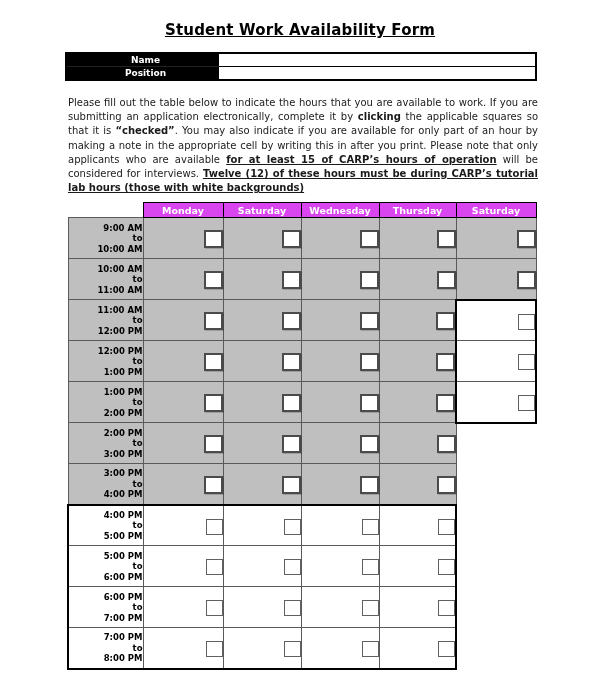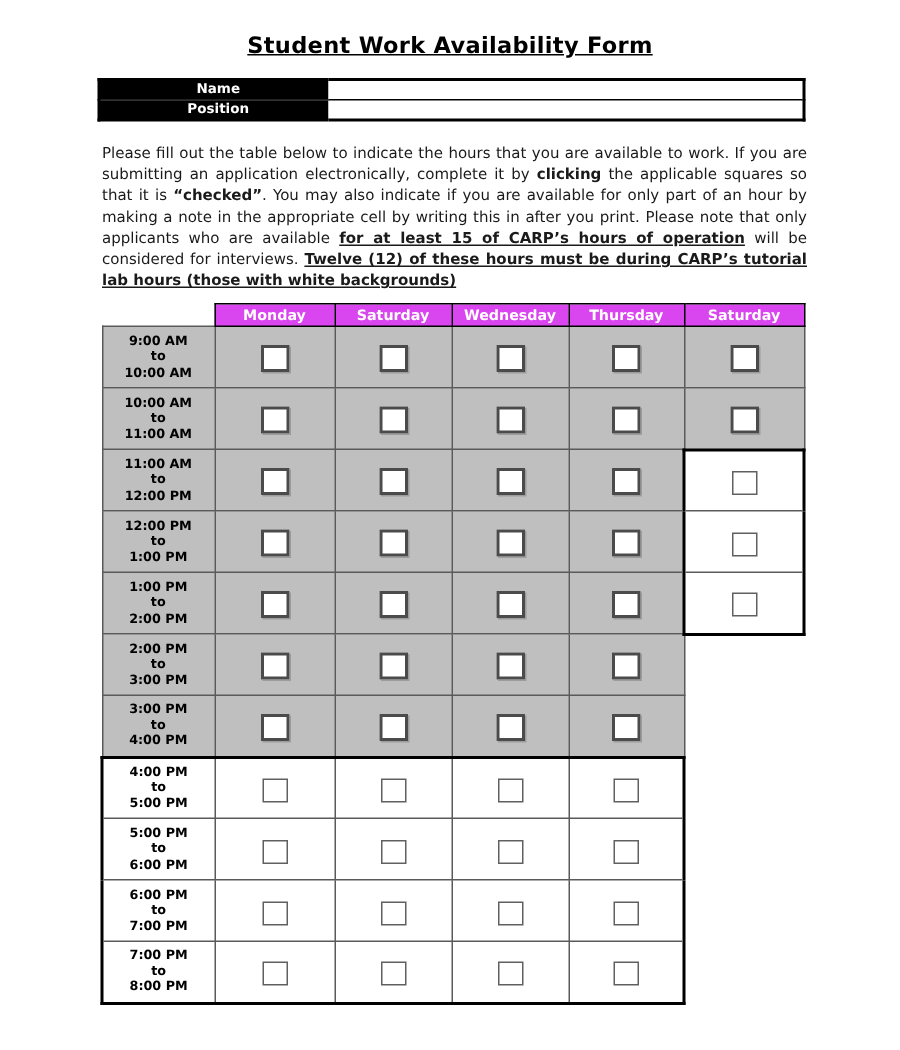--- a/index.html
+++ b/index.html
@@ -36,21 +36,21 @@
     border-collapse:collapse;margin:7px 0 0 67px;table-layout:fixed;
   }
   .schedule th,.schedule td{padding:0;box-sizing:border-box;}
   .schedule th.corner{border:none;background:transparent;}
   .schedule th.day{
     background:#d946ef;color:#fff;font-size:9.5px;font-weight:bold;
     height:15px;border:1px solid #000;text-align:center;
   }
   .schedule td.slot{
     height:41px;border:1px solid #5a5a5a;
-    text-align:center;vertical-align:middle;
+    text-align:right;vertical-align:middle;
   }
   .schedule td.shaded{background:#bfbfbf;}
   .schedule td.lab{background:#ffffff;}
   .schedule td.blank{border:none;background:transparent;}
   .schedule td.time{font-size:8.5px;font-weight:bold;line-height:10.5px;color:#000;}
   
   .schedule td.tt{border-top:2.5px solid #000;}
   .schedule td.tb{border-bottom:2.5px solid #000;}
   .schedule td.tl{border-left:2.5px solid #000;}
   .schedule td.tr{border-right:2.5px solid #000;}

